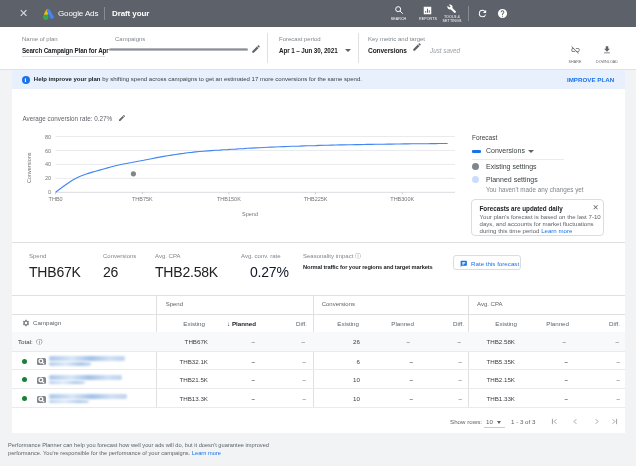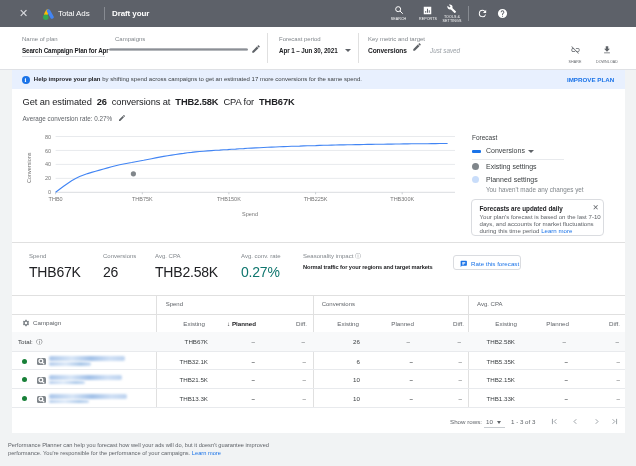--- a/index.html
+++ b/index.html
@@ -11,21 +11,21 @@
 
 <div class="abs" style="left:0;top:0;width:636px;height:27px;background:#5d6169">
   <div class="abs" style="left:19px;top:7px;color:#dadce0;font-size:11px;font-weight:400">✕</div>
   <svg class="abs" style="left:43px;top:8px" width="11" height="12" viewBox="0 0 22 24">
     <g>
       <rect x="4" y="2" width="7" height="14" rx="3.5" fill="#fbbc04" transform="rotate(30 7.5 9)"></rect>
       <circle cx="5.5" cy="18.5" r="5.5" fill="#34a853"></circle>
       <rect x="11" y="1.5" width="7" height="21" rx="3.5" fill="#4285f4" transform="rotate(-30 14.5 12)"></rect>
     </g>
   </svg>
-  <div class="abs" style="left:58px;top:9px;color:#ffffff;font-size:8px;font-weight:400;letter-spacing:-.1px">Total Ads</div>
+  <div class="abs" style="left:58px;top:9px;color:#ffffff;font-size:8px;font-weight:400;letter-spacing:-.1px">Google Ads</div>
   <div class="abs" style="left:103.5px;top:7px;width:1px;height:13px;background:#878b92"></div>
   <div class="abs" style="left:112px;top:9px;color:#ffffff;font-size:8px;font-weight:700;letter-spacing:-.1px">Draft your</div>
 
   <div class="abs" style="left:390px;top:5px;width:17px;text-align:center">
     <svg style="display:block;margin:0 auto" width="10" height="10" viewBox="0 0 24 24">
         <path fill="none" stroke="#fff" stroke-width="2.4" d="M10 4a6 6 0 1 1 0 12 6 6 0 0 1 0-12zm4.5 10.5L21 21"></path>
       </svg>
     <div style="color:#fff;font-size:3.6px;letter-spacing:.1px;margin-top:2px">SEARCH</div>
   </div>
   <div class="abs" style="left:419px;top:6px;width:16px;text-align:center">
@@ -89,21 +89,20 @@
 </div>
 
 <div class="abs" style="left:12px;top:70px;width:613px;height:363px;background:#fff">
 
   <div class="abs" style="left:0;top:0;width:613px;height:19px;background:#e8f0fe">
     <div class="abs" style="left:9.5px;top:5.5px;width:8px;height:8px;border-radius:50%;background:#1a73e8;color:#fff;font-size:6.5px;text-align:center;line-height:8.5px;font-weight:700;font-family:'Liberation Serif',serif">i</div>
     <div class="abs" style="left:21.8px;top:6.2px;font-size:6px;color:#3c4043"><b style="color:#202124">Help improve your plan</b> by shifting spend across campaigns to get an estimated 17 more conversions for the same spend.</div>
     <div class="abs" style="left:555px;top:6.2px;font-size:6.2px;color:#1a73e8;font-weight:700">IMPROVE PLAN</div>
   </div>
 
-  <div class="abs" style="left:10.5px;top:27px;font-size:9.3px;color:#202124;letter-spacing:-.1px">Get an estimated&nbsp; <b>26</b> &nbsp;conversions at&nbsp; <b>THB2.58K</b> &nbsp;CPA for&nbsp; <b>THB67K</b></div>
   <div class="abs" style="left:10.5px;top:44.5px;font-size:6.3px;color:#5f6368">Average conversion rate: 0.27%</div>
   <svg class="abs" style="left:106px;top:43.5px" width="8" height="8" viewBox="0 0 24 24">
       <path fill="#5f6368" d="M3 17.25V21h3.75L17.81 9.94l-3.75-3.75L3 17.25zM20.71 7.04a1 1 0 0 0 0-1.41l-2.34-2.34a1 1 0 0 0-1.41 0l-1.83 1.83 3.75 3.75 1.83-1.83z"></path>
     </svg>
 
   <svg class="abs" style="left:0;top:58px" width="475" height="114" viewBox="12 128 475 114">
     <line x1="55.6" y1="136.5" x2="455" y2="136.5" stroke="#e8eaed" stroke-width="1"></line>
     <line x1="55.6" y1="150.45" x2="455" y2="150.45" stroke="#e8eaed" stroke-width="1"></line>
     <line x1="55.6" y1="164.4" x2="455" y2="164.4" stroke="#e8eaed" stroke-width="1"></line>
     <line x1="55.6" y1="178.35" x2="455" y2="178.35" stroke="#e8eaed" stroke-width="1"></line>
@@ -153,21 +152,21 @@
   </div>
 
   <div class="abs" style="left:0;top:172px;width:613px;height:1px;background:#e0e0e0"></div>
   <div class="abs lbl" style="left:17px;top:183px">Spend</div>
   <div class="abs" style="left:17px;top:193.5px;font-size:14px;color:#202124;letter-spacing:-.2px">THB67K</div>
   <div class="abs lbl" style="left:91px;top:183px">Conversions</div>
   <div class="abs" style="left:91px;top:193.5px;font-size:14px;color:#202124;letter-spacing:-.2px">26</div>
   <div class="abs lbl" style="left:143px;top:183px">Avg. CPA</div>
   <div class="abs" style="left:143px;top:193.5px;font-size:14px;color:#202124;letter-spacing:-.2px">THB2.58K</div>
   <div class="abs lbl" style="left:229px;top:183px">Avg. conv. rate</div>
-  <div class="abs" style="left:229px;top:193.5px;font-size:14px;color:#0f766e;letter-spacing:-.2px">0.27%</div>
+  <div class="abs" style="left:238px;top:193.5px;font-size:14px;color:#0f172a;letter-spacing:-.2px">0.27%</div>
   <div class="abs lbl" style="left:291px;top:182px">Seasonality impact ⓘ</div>
   <div class="abs" style="left:291px;top:194px;font-size:5.7px;color:#202124;font-weight:700;letter-spacing:-.1px">Normal traffic for your regions and target markets</div>
   <div class="abs" style="left:441px;top:185px;width:68px;height:15px;border:1px solid #dadce0;border-radius:3px">
     <svg class="abs" style="left:6px;top:3.5px" width="7.5" height="7.5" viewBox="0 0 24 24">
         <path fill="#1a73e8" d="M20 2H4a2 2 0 0 0-2 2v18l4-4h14a2 2 0 0 0 2-2V4a2 2 0 0 0-2-2zM7 9h10v2H7V9zm6 5H7v-2h6v2zm4-6H7V6h10v2z"></path>
       </svg>
     <div class="abs" style="left:17px;top:4px;font-size:6.2px;color:#1a73e8">Rate this forecast</div>
   </div>
 
   <div class="abs" style="left:0;top:225px;width:613px;height:1px;background:#e0e0e0"></div>

